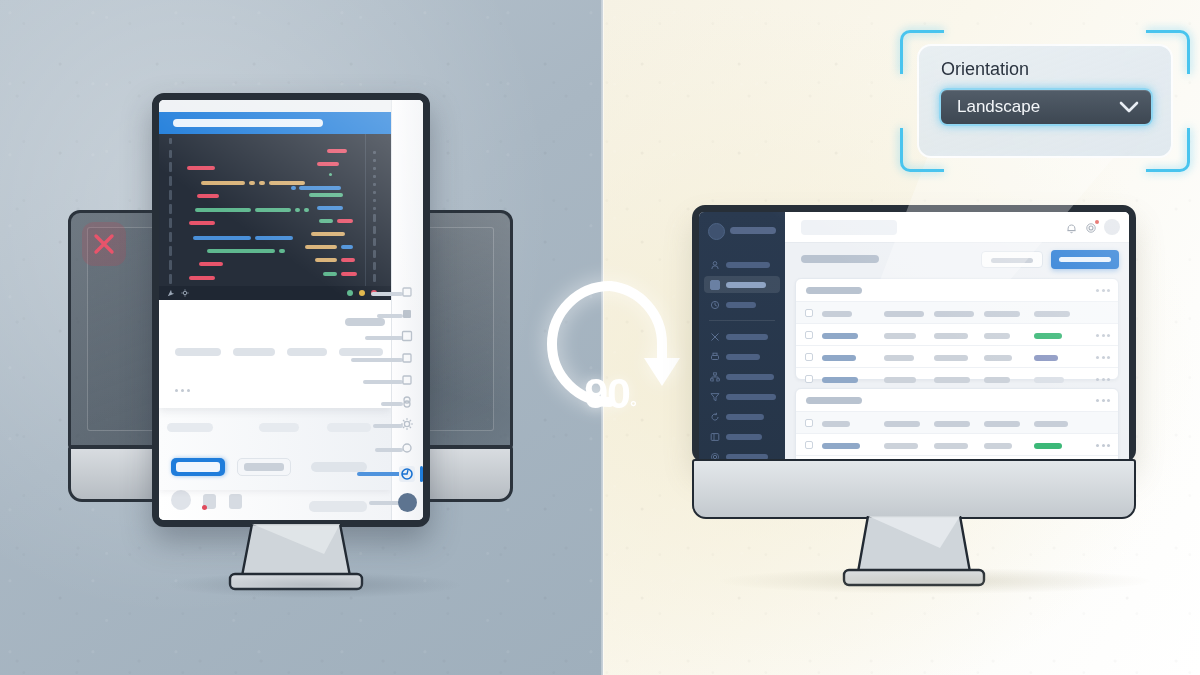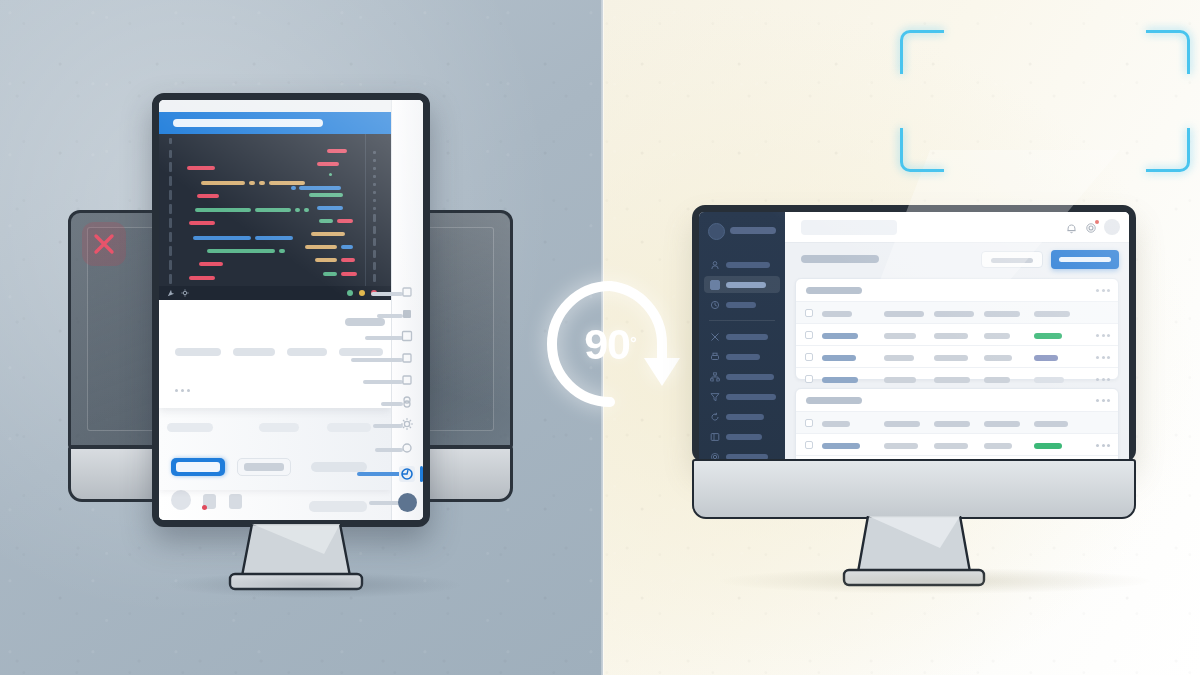--- a/index.html
+++ b/index.html
@@ -134,21 +134,21 @@
   .tb-item.active { background:#e9eef5; }
   .tb-underline { position:absolute; bottom:0; height:3px; background:#1f7ddb; border-radius:2px; }
   .tb-bar { position:absolute; width:4px; border-radius:2px; background:#ccd3dc; }
   .tb-bar.blue { background:#4f93dd; }
 
   
   .rot-badge { position:absolute; left:536px; top:270px; width:148px; height:148px; }
   .rot-badge svg { display:block; filter:drop-shadow(0 0 10px rgba(255,255,255,.65)); }
   .rot-deg {
     position:absolute; left:0; top:0; width:148px; height:148px;
-    display:flex; align-items:center; justify-content:center;
+    display:flex; align-items:flex-end; justify-content:center;
     color:#fff; font-size:43px; font-weight:bold; letter-spacing:-1px;
     text-shadow:0 0 12px rgba(255,255,255,.5);
   }
   .rot-deg sup { font-size:17px; vertical-align:super; font-weight:bold; }
 
   
   .land-mon { position:absolute; left:692px; top:205px; width:444px; height:315px; }
   .land-bezel {
     position:absolute; left:0; top:0; width:444px; height:258px;
     border:7px solid #272f38; border-radius:13px; background:#272f38;
@@ -732,15 +732,24 @@
     <path d="M110 0 L300 0 L190 130 L60 130 Z" fill="rgba(255,255,255,.30)"></path>
   </svg>
 
   <div class="or-panel">
     <div class="or-brackets">
       <div class="or-brk tl"></div>
       <div class="or-brk tr"></div>
       <div class="or-brk bl"></div>
       <div class="or-brk br"></div>
     </div>
+    <div class="or-card">
+      <div class="or-label">Orientation</div>
+      <div class="or-select">
+        <span class="or-value">Landscape</span>
+        <svg class="or-chev" width="20" height="13" viewBox="0 0 20 13">
+          <path d="M2 2 L10 10 L18 2" fill="none" stroke="#e9eef4" stroke-width="2.6" stroke-linecap="round" stroke-linejoin="round"></path>
+        </svg>
+      </div>
+    </div>
   </div>
 
 </div>
 
 </body></html>

